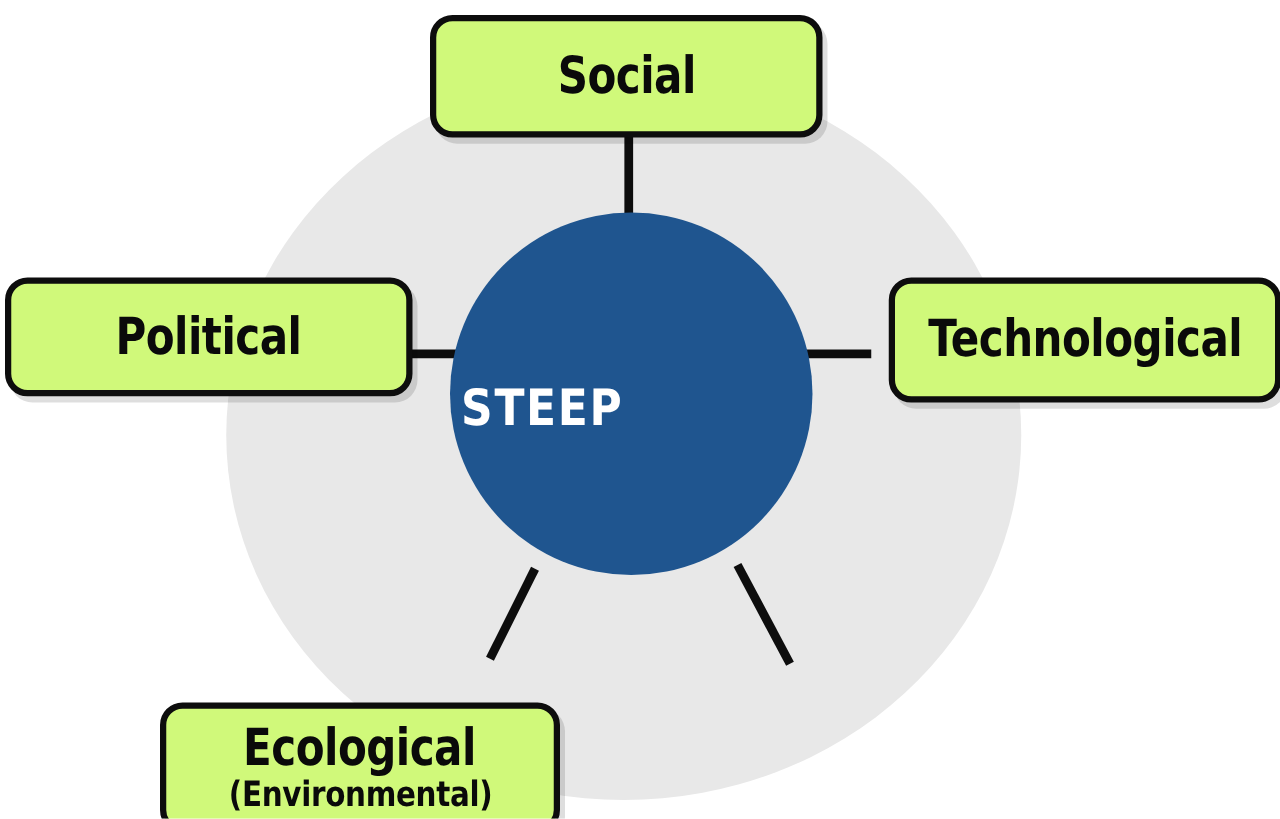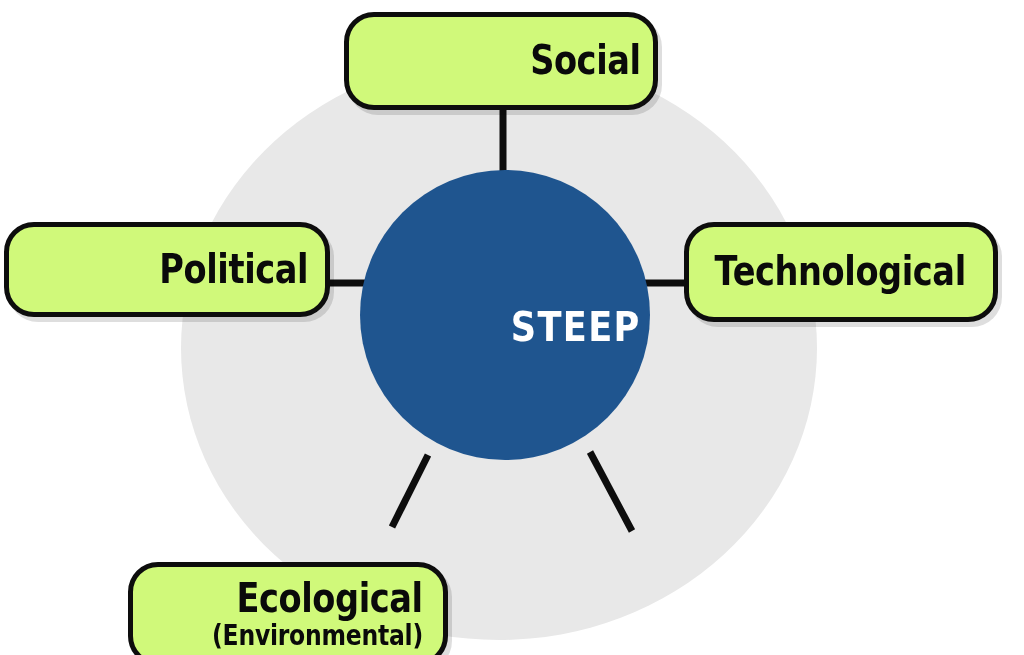--- a/index.html
+++ b/index.html
@@ -25,24 +25,24 @@
     width: 1024px;
     height: 655px;
   }
 
   
   .node-box {
     position: absolute;
     box-sizing: border-box;
     background: #d0f97a;
     border: 5px solid #0d0d0d;
-    border-radius: 30px;
+    border-radius: 18px;
     display: flex;
     flex-direction: column;
-    align-items: flex-end;
+    align-items: center;
     justify-content: center;
     text-align: center;
     box-shadow: 4px 5px 0 rgba(0,0,0,0.13);
     z-index: 5;
   }
   .node-label {
     font-family: "DejaVu Sans", sans-serif;
     font-weight: bold;
     font-size: 41px;
     line-height: 1.02;
@@ -59,36 +59,36 @@
     letter-spacing: -0.3px;
     color: #0a0a0a;
     transform: scaleX(0.84);
     white-space: nowrap;
     margin-top: 1px;
   }
 
   
   #node-social       { left: 344px; top: 12px;  width: 314px; height: 98px; }
   #node-political    { left: 4px;   top: 222px; width: 326px; height: 95px; }
-  #node-technological{ left: 684px; top: 222px; width: 314px; height: 100px; }
+  #node-technological{ left: 711px; top: 222px; width: 314px; height: 100px; }
   #node-ecological   { left: 128px; top: 522px; width: 320px; height: 104px; margin-top: 40px; }
   #node-economical   { left: 592px; top: 528px; width: 322px; height: 100px; }
 
   
   #center-hub {
     position: absolute;
     left: 360px;
     top: 170px;
     width: 290px;
     height: 290px;
     border-radius: 50%;
     background: #1f558f;
     display: flex;
     align-items: center;
-    justify-content: flex-end;
+    justify-content: flex-start;
     z-index: 6;
   }
   #center-hub-label {
     font-family: "DejaVu Sans", sans-serif;
     font-weight: bold;
     font-size: 40px;
     letter-spacing: 1.5px;
     color: #ffffff;
     transform: scaleX(0.88) translateY(12px);
     white-space: nowrap;

